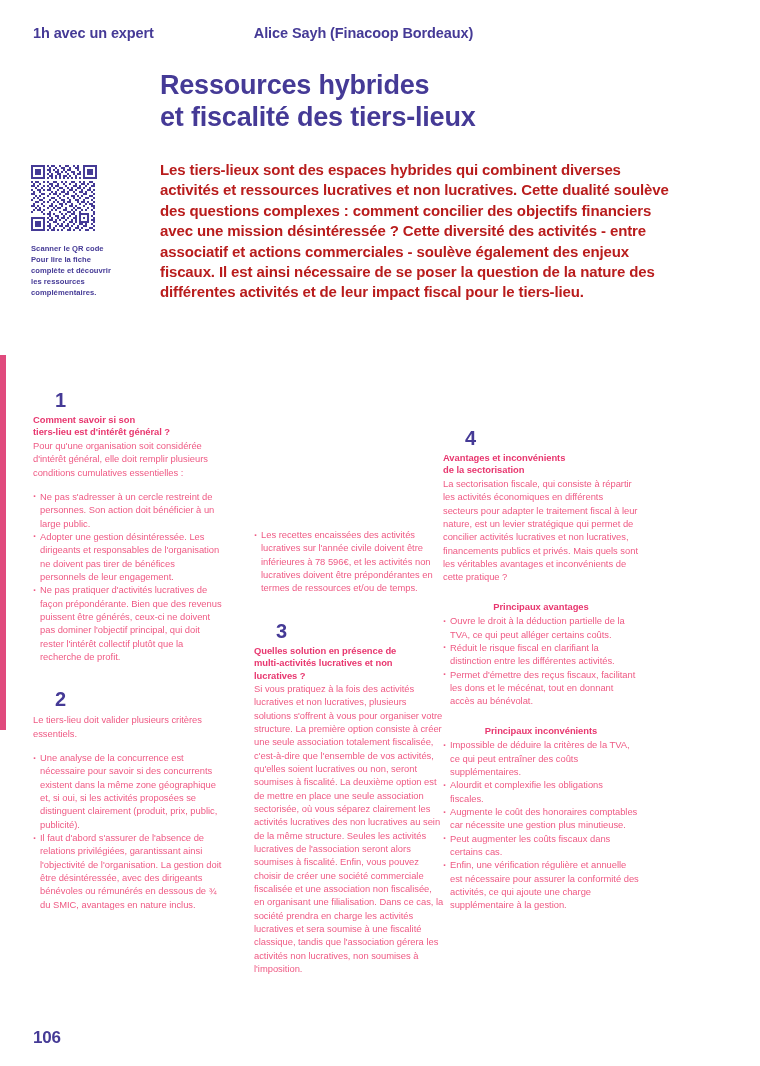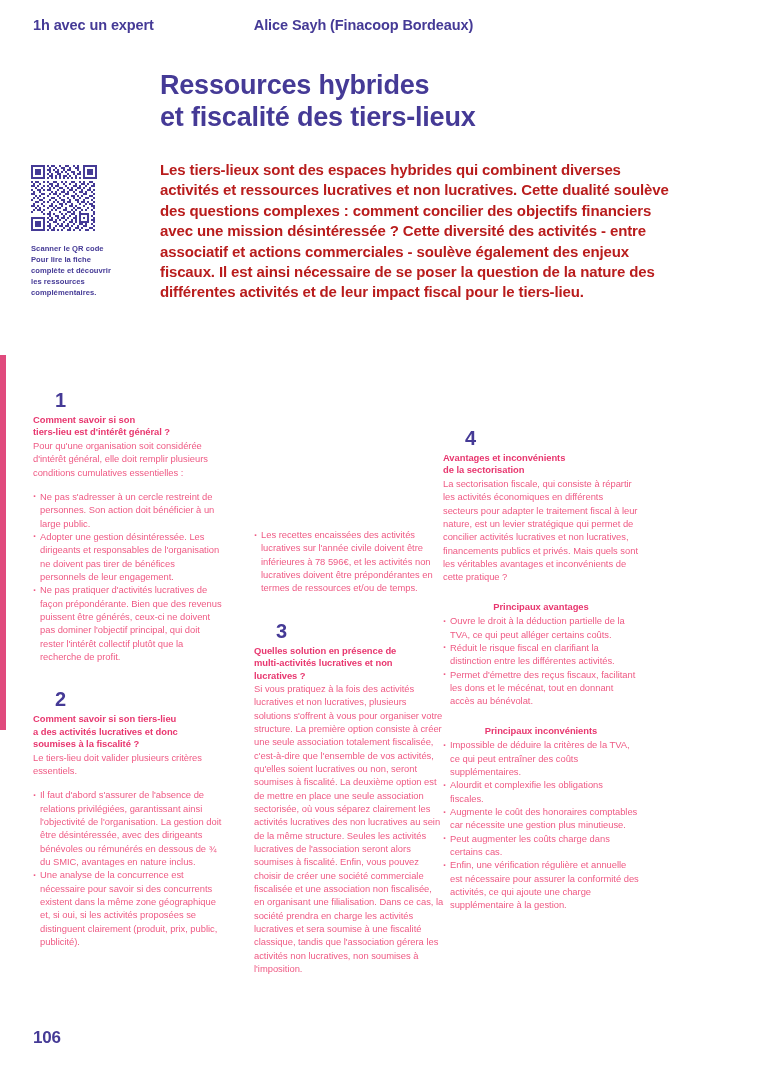--- a/index.html
+++ b/index.html
@@ -42,20 +42,21 @@
     width: 700px;
     display: flex;
     align-items: baseline;
   }
   .header-kicker {
     color: #453a96;
     font-size: 14.5px;
     font-weight: bold;
     letter-spacing: -0.1px;
     white-space: nowrap;
+    margin-top: 8px;
   }
   .header-author {
     color: #453a96;
     font-size: 14.5px;
     font-weight: bold;
     letter-spacing: -0.1px;
     margin-left: 100px;
     white-space: nowrap;
   }
 
@@ -545,30 +546,25 @@
           <li>Ne pas s'adresser à un cercle restreint de personnes. Son action doit bénéficier à un large public.</li>
           <li>Adopter une gestion désintéressée. Les dirigeants et responsables de l'organisation ne doivent pas tirer de bénéfices personnels de leur engagement.</li>
           <li>Ne pas pratiquer d'activités lucratives de façon prépondérante. Bien que des revenus puissent être générés, ceux-ci ne doivent pas dominer l'objectif principal, qui doit rester l'intérêt collectif plutôt que la recherche de profit.</li>
         </ul>
       </div>
 
       <div class="spacer-lg"></div>
 
       <div class="section">
         <div class="sec-number">2</div>
-        <div class="sec-heading">
-          <div>Comment savoir si son tiers-lieu</div>
-          <div>a des activités lucratives et donc</div>
-          <div>soumises à la fiscalité ?</div>
-        </div>
         <div class="body-text">Le tiers-lieu doit valider plusieurs critères essentiels.</div>
         <div class="spacer-sm"></div>
         <ul class="bullets">
+          <li>Une analyse de la concurrence est nécessaire pour savoir si des concurrents existent dans la même zone géographique et, si oui, si les activités proposées se distinguent clairement (produit, prix, public, publicité).</li>
           <li>Il faut d'abord s'assurer de l'absence de relations privilégiées, garantissant ainsi l'objectivité de l'organisation. La gestion doit être désintéressée, avec des dirigeants bénévoles ou rémunérés en dessous de ¾ du SMIC, avantages en nature inclus.</li>
-          <li>Une analyse de la concurrence est nécessaire pour savoir si des concurrents existent dans la même zone géographique et, si oui, si les activités proposées se distinguent clairement (produit, prix, public, publicité).</li>
         </ul>
       </div>
     </div>
 
     <div class="col col-2">
 
       <ul class="bullets">
         <li>Les recettes encaissées des activités lucratives sur l'année civile doivent être inférieures à 78 596€, et les activités non lucratives doivent être prépondérantes en termes de ressources et/ou de temps.</li>
       </ul>
 
@@ -604,21 +600,21 @@
           <li>Permet d'émettre des reçus fiscaux, facilitant les dons et le mécénat, tout en donnant accès au bénévolat.</li>
         </ul>
 
         <div class="spacer-md"></div>
 
         <div class="sub-heading">Principaux inconvénients</div>
         <ul class="bullets">
           <li>Impossible de déduire la critères de la TVA, ce qui peut entraîner des coûts supplémentaires.</li>
           <li>Alourdit et complexifie les obligations fiscales.</li>
           <li>Augmente le coût des honoraires comptables car nécessite une gestion plus minutieuse.</li>
-          <li>Peut augmenter les coûts charge dans certains cas.</li>
+          <li>Peut augmenter les coûts fiscaux dans certains cas.</li>
           <li>Enfin, une vérification régulière et annuelle est nécessaire pour assurer la conformité des activités, ce qui ajoute une charge supplémentaire à la gestion.</li>
         </ul>
       </div>
     </div>
 
   </div>
 
   <div class="page-number">106</div>
 
 </div>

